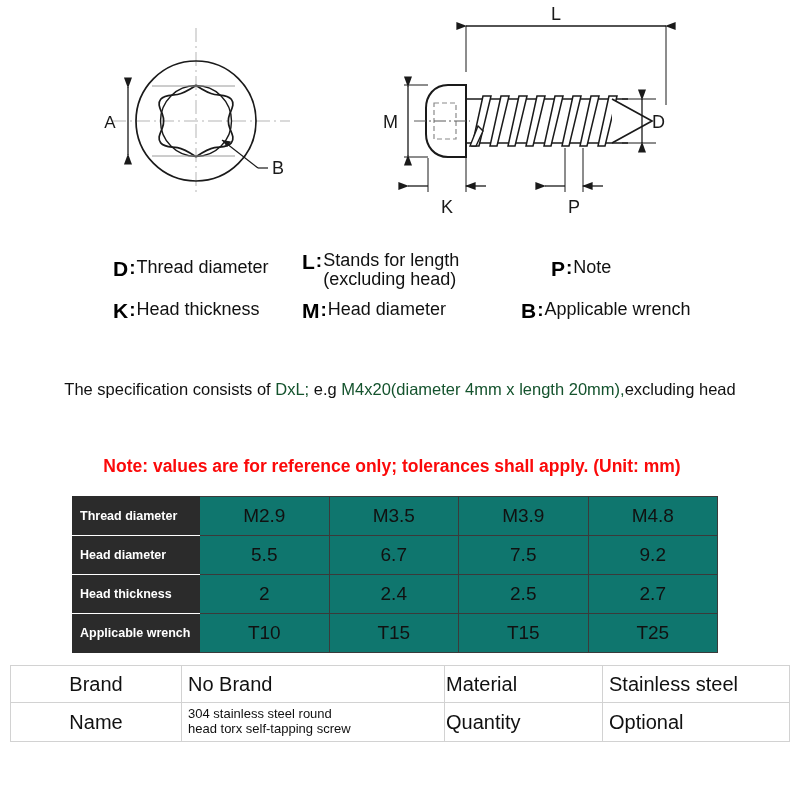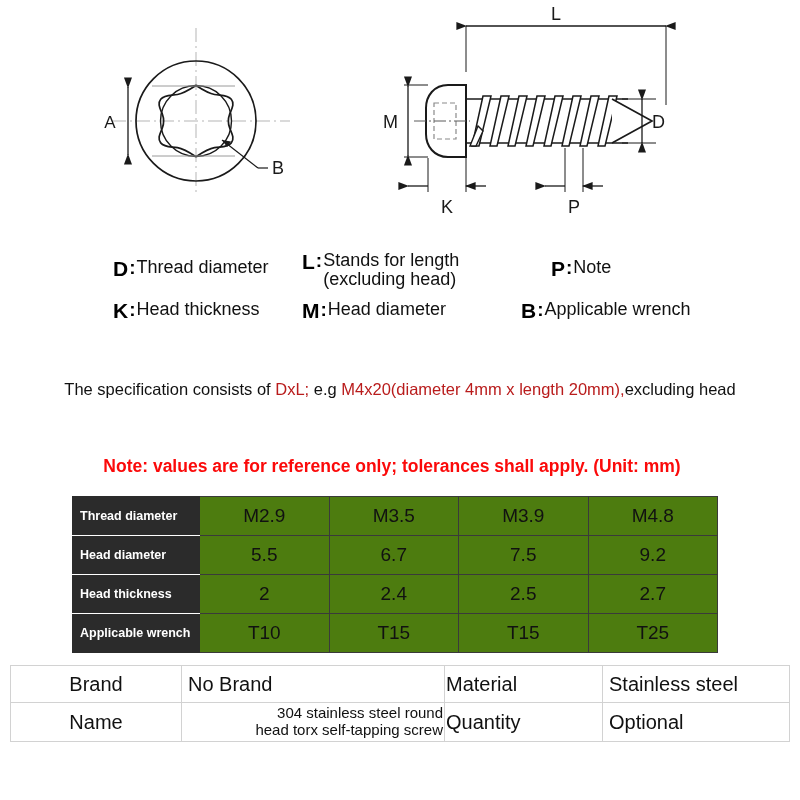--- a/index.html
+++ b/index.html
@@ -26,37 +26,37 @@
     margin-right:1px;flex:0 0 auto;
   }
   .lcolon{font-weight:bold;font-size:19px;line-height:1.05;color:#000;margin-right:1px;}
   .ldesc{font-size:18px;line-height:1.08;color:#111;white-space:pre-line;}
 
   
   .spec-line{
     position:absolute;left:0;top:380px;width:800px;
     text-align:center;font-size:16.5px;color:#111;
   }
-  .spec-line .red{color:#b91c1c;}
+  .spec-line .red{color:#14532d;}
 
   
   .note-line{
     position:absolute;left:0;top:456px;width:784px;
     text-align:center;font-size:17.5px;color:#fb0a0a;font-weight:bold;
   }
 
   
   .spec-table{
     position:absolute;left:72px;top:496px;width:646px;
     border-collapse:collapse;table-layout:fixed;
   }
   .spec-table td{
     height:36px;border:1px solid #3a3a3a;
     text-align:center;vertical-align:middle;
-    font-size:19px;color:#111;background:#4d7c0f;
+    font-size:19px;color:#111;background:#0f766e;
   }
   .spec-table td.hdr{
     background:#2b2b2b;color:#fff;font-size:12.5px;font-weight:bold;
     border:1px solid #2b2b2b;border-bottom:1px solid #ffffff;
     text-align:left;padding-left:7px;width:118px;
   }
   .spec-table tr:last-child td.hdr{border-bottom:1px solid #2b2b2b;}
 
   
   .info-table{
@@ -65,21 +65,21 @@
   }
   .info-table td{
     border:1px solid #d2d2d2;
     height:34px;vertical-align:middle;
     font-size:20px;color:#111;
   }
   .info-table td.lbl{text-align:center;width:168px;}
   .info-table td.lbl2{text-align:left;width:155px;}
   .info-table td.val{text-align:left;padding-left:6px;width:255px;}
   .info-table td.val2{text-align:left;padding-left:6px;}
-  .info-table td.small{font-size:15px;line-height:1.12;padding-top:2px;padding-bottom:2px;text-align:right;}
+  .info-table td.small{font-size:13px;line-height:1.12;padding-top:2px;padding-bottom:2px;}
 </style>
 </head>
 <body>
 
 <div class="stage">
 
   <div class="diagram-area">
     <svg width="800" height="232" viewBox="0 0 800 232">
       <defs>
         <marker id="arrUp" markerWidth="8" markerHeight="8" refX="4" refY="7" orient="auto">

